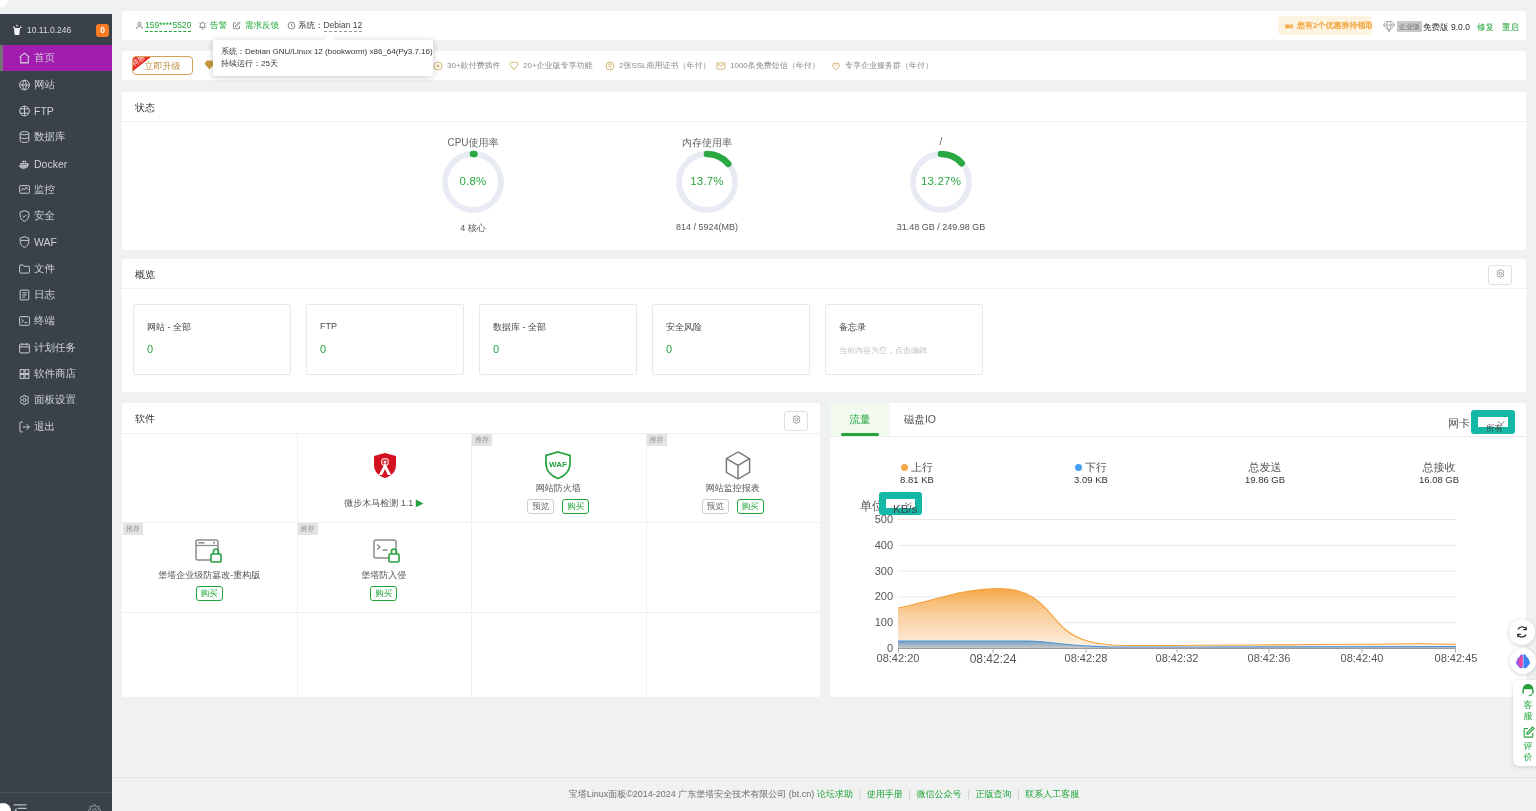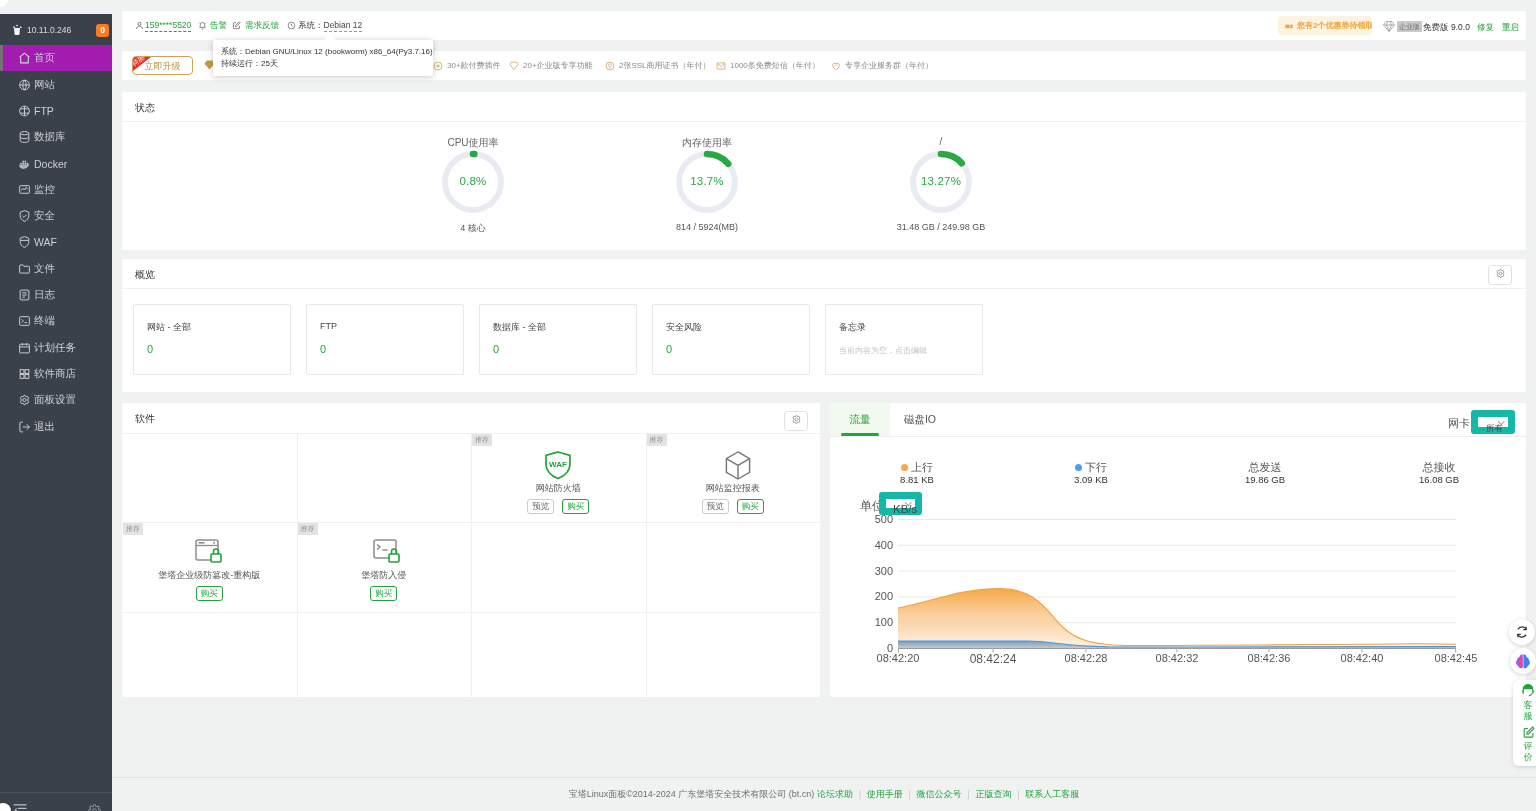--- a/index.html
+++ b/index.html
@@ -367,20 +367,29 @@
           <circle cx="12" cy="12" r="3.2"></circle>
           <path d="M12 2.5l2 3h3.7l1.8 3.2-1.8 3.3 1.8 3.3-1.8 3.2H14l-2 3-2-3H6.3l-1.8-3.2 1.8-3.3-1.8-3.3 1.8-3.2H10z"></path>
         </svg></div>
     <div class="vline" style="left:174.5px;top:31px;height:263px"></div>
     <div class="vline" style="left:349px;top:31px;height:263px"></div>
     <div class="vline" style="left:523.5px;top:31px;height:263px"></div>
     <div class="hline" style="top:119px"></div>
     <div class="hline" style="top:209px"></div>
 
 
+    <div class="scell" style="left:174.5px;top:30px">
+      <svg class="abs" style="left:77px;top:20px" width="22" height="25" viewBox="0 0 22 25">
+          <path d="M11 0l11 3v9c0 6.5-4.5 11-11 13C4.5 23 0 18.5 0 12V3z" fill="#d4111e"></path>
+          <circle cx="11" cy="9" r="3.4" fill="none" stroke="#fff" stroke-width="1.2" opacity=".85"></circle>
+          <circle cx="11" cy="9" r="1.5" fill="#fff" opacity=".9"></circle>
+          <path d="M11 10L4.8 22h3.4l2.8-6 2.8 6h3.4z" fill="#fff"></path>
+        </svg>
+      <div class="sname">微步木马检测 1.1 <span style="color:#23a13b;font-size:10px">▶</span></div>
+    </div>
 
     <div class="scell" style="left:349px;top:30px">
       <div class="tag">推荐</div>
       <svg class="abs" style="left:73px;top:18px" width="28" height="29" viewBox="0 0 28 29">
           <path d="M14 1l12 3.5v8c0 7-5 12.5-12 15-7-2.5-12-8-12-15v-8z" fill="none" stroke="#23a13b" stroke-width="1.7"></path>
           <text x="14" y="16" text-anchor="middle" font-size="8" font-weight="bold" fill="#23a13b" font-family="Liberation Sans">WAF</text>
         </svg>
       <div class="sname" style="top:49px">网站防火墙</div>
       <div class="sbtns" style="top:66px"><span class="sbtn">预览</span><span class="sbtn g">购买</span></div>
     </div>

